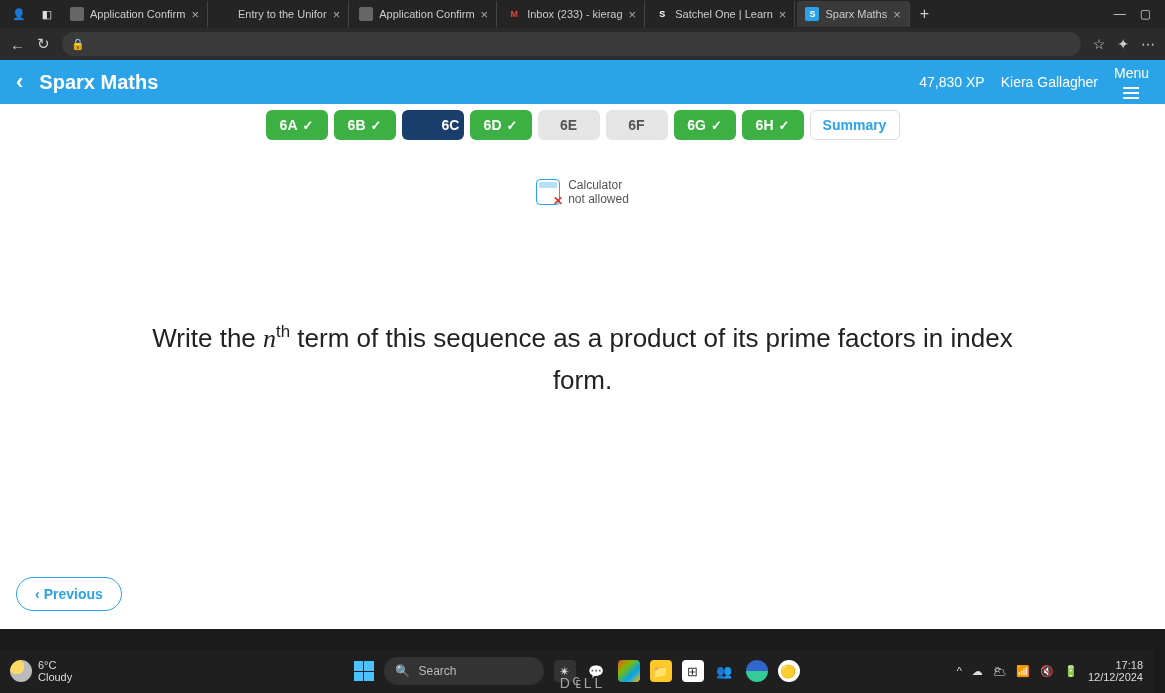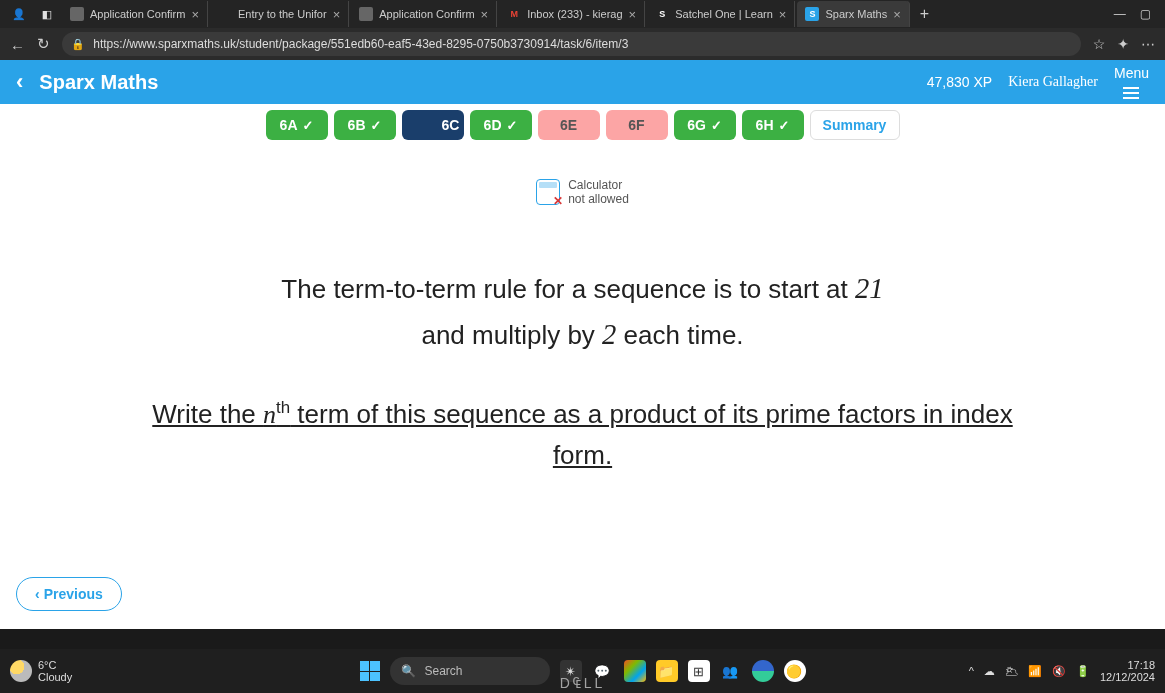--- a/index.html
+++ b/index.html
@@ -20,54 +20,54 @@
 .addr-bar .nav-icon { color: #ccc; font-size: 15px; }
 .url-box { flex: 1; display: flex; align-items: center; gap: 8px; background: #3a3a3a; border-radius: 14px; height: 24px; padding: 0 10px; font-size: 12px; color: #ddd; }
 .url-box .lock { font-size: 11px; }
 .addr-right { display: flex; gap: 12px; align-items: center; color: #ccc; font-size: 14px; }
 
 .sparx-header { background: #2aa3e8; color: #fff; height: 44px; display: flex; align-items: center; padding: 0 16px; gap: 16px; }
 .sparx-header .back { font-size: 22px; font-weight: bold; }
 .sparx-header .brand { font-size: 20px; font-weight: 700; }
 .sparx-header .spacer { flex: 1; }
 .sparx-header .xp { font-size: 14px; text-align: center; }
-.sparx-header .user { font-size: 14px; font-family: Liberation Serif, serif; }
+.sparx-header .user { font-size: 14px; }
 .sparx-header .menu { font-size: 14px; font-weight: 400; display: flex; align-items: center; gap: 6px; flex-direction: column; }
 .menu-lines { display: inline-flex; flex-direction: column; gap: 3px; }
 .menu-lines span { width: 16px; height: 2px; background: #fff; }
 
 .content { background: #fff; height: 525px; position: relative; }
 .task-tabs { display: flex; justify-content: center; gap: 6px; padding-top: 6px; }
 .task-tab { min-width: 62px; height: 30px; border-radius: 6px; display: flex; align-items: center; justify-content: center; gap: 5px; font-size: 14px; font-weight: 600; color: #fff; }
 .task-tab.done { background: #3cb043; }
 .task-tab.current { background: #1a3e6b; padding-left: 36px; }
-.task-tab.pending { background: #fca5a5; color: #555; align-items: center; }
+.task-tab.pending { background: #e5e5e5; color: #555; align-items: center; }
 .task-tab.summary { background: #fff; color: #2aa3e8; border: 1px solid #ddd; min-width: 90px; }
 .check { font-size: 13px; }
 
 .bookwork-row { display: flex; justify-content: center; align-items: center; gap: 18px; margin-top: 38px; }
 .bookwork { background: #1a3e6b; color: #fff; padding: 9px 16px; border-radius: 6px; font-size: 14px; font-weight: 500; }
 .calc { display: flex; align-items: center; gap: 8px; font-size: 12px; color: #555; }
 .calc-icon { width: 24px; height: 26px; border: 1.5px solid #2aa3e8; border-radius: 4px; position: relative; }
 .calc-icon::before { content: ''; position: absolute; top: 2px; left: 2px; right: 2px; height: 6px; background: #2aa3e8; opacity: 0.35; border-radius: 1px; }
 .calc-icon::after { content: '✕'; position: absolute; bottom: -4px; right: -4px; color: #d93838; font-size: 12px; font-weight: bold; }
 
 .question { text-align: center; padding: 60px 120px 0; font-size: 26px; color: #222; line-height: 1.6; font-family: Georgia, serif; }
-.question .para2 { margin-top: 36px; text-decoration: underline; }
+.question .para2 { margin-top: 52px; }
 .mathit { font-style: italic; font-family: Georgia, serif; }
 .sup { font-size: 0.65em; vertical-align: super; }
 
 .bottom-row { position: absolute; bottom: 18px; left: 0; right: 0; display: flex; align-items: center; padding: 0 16px; }
 .prev-btn { border: 1.5px solid #2aa3e8; color: #2aa3e8; background: #fff; border-radius: 20px; padding: 8px 18px; font-size: 14px; font-weight: 600; display: flex; align-items: center; gap: 4px; }
 .watch-btn { margin: 0 auto; border: 1.5px solid #2aa3e8; color: #2aa3e8; background: #fff; border-radius: 22px; padding: 9px 22px; font-size: 15px; font-weight: 600; display: flex; align-items: center; gap: 8px; position: absolute; left: 50%; transform: translateX(-50%); }
 .vid-icon { width: 16px; height: 11px; background: #2aa3e8; border-radius: 2px; position: relative; }
 .vid-icon::after { content: ''; position: absolute; right: -6px; top: 1px; border-left: 6px solid #2aa3e8; border-top: 4.5px solid transparent; border-bottom: 4.5px solid transparent; }
 .answer-btn { margin-left: auto; background: #2aa3e8; color: #fff; border-radius: 20px 0 0 20px; padding: 10px 14px 10px 20px; font-size: 15px; font-weight: 600; }
 
-.taskbar { position: absolute; bottom: 0; left: 0; right: 0; height: 44px; background: #1f1f1f; display: flex; align-items: center; padding: 0 10px; gap: 10px; color: #ddd; font-size: 11px; }
+.taskbar { position: absolute; bottom: 0; left: 0; right: 12px; height: 44px; background: #1f1f1f; display: flex; align-items: center; padding: 0 10px; gap: 10px; color: #ddd; font-size: 11px; }
 .weather { display: flex; align-items: center; gap: 6px; }
 .weather-icon { width: 22px; height: 22px; background: radial-gradient(circle at 30% 30%, #ffd966 35%, #bbb 36%); border-radius: 50%; position: relative; }
 .weather-txt { display: flex; flex-direction: column; line-height: 1.1; }
 .tb-center { position: absolute; left: 50%; transform: translateX(-50%); display: flex; align-items: center; gap: 10px; }
 .win-logo { width: 20px; height: 20px; display: grid; grid-template-columns: 1fr 1fr; grid-template-rows: 1fr 1fr; gap: 1px; }
 .win-logo span:nth-child(1){background:#4cc2ff;} .win-logo span:nth-child(2){background:#4cc2ff;} .win-logo span:nth-child(3){background:#4cc2ff;} .win-logo span:nth-child(4){background:#4cc2ff;}
 .search-box { display: flex; align-items: center; gap: 8px; background: #333; border-radius: 16px; height: 28px; padding: 0 12px; width: 160px; font-size: 12px; color: #bbb; }
 .tb-icons { display: flex; gap: 10px; align-items: center; }
 .tb-app { width: 22px; height: 22px; border-radius: 4px; display: flex; align-items: center; justify-content: center; font-size: 13px; }
 .tb-right { margin-left: auto; display: flex; align-items: center; gap: 10px; font-size: 11px; }
@@ -116,21 +116,20 @@
     <div class="win-controls">
       <span>—</span>
       <span>▢</span>
     </div>
   </div>
   <div class="addr-bar">
     <span class="nav-icon">←</span>
     <span class="nav-icon">↻</span>
     <div class="url-box">
       <span class="lock">🔒</span>
-      <span>https://www.sparxmaths.uk/student/package/551edb60-eaf5-43ed-8295-0750b3730914/task/6/item/3</span>
     </div>
     <div class="addr-right">
       <span>☆</span>
       <span>✦</span>
       <span>⋯</span>
     </div>
   </div>
 </div>
 
 <div class="sparx-header">
@@ -189,24 +188,20 @@
     <div class="calc">
       <div class="calc-icon"></div>
       <div>
         <div>Calculator</div>
         <div>not allowed</div>
       </div>
     </div>
   </div>
 
   <div class="question">
-    <div>
-      <span>The term-to-term rule for a sequence is to start at </span><span class="mathit" style="font-size:1.1em">21</span><br>
-      <span> and multiply by </span><span class="mathit" style="font-size:1.1em">2</span><span> each time.</span>
-    </div>
     <div class="para2">
       <span>Write the </span><span class="mathit">n</span><span class="sup">th</span><span> term of this sequence as a product of its prime factors in index form.</span>
     </div>
   </div>
 
   <div class="bottom-row">
     <div class="prev-btn">
         <span>‹</span>
         <span>Previous</span>
       </div>

